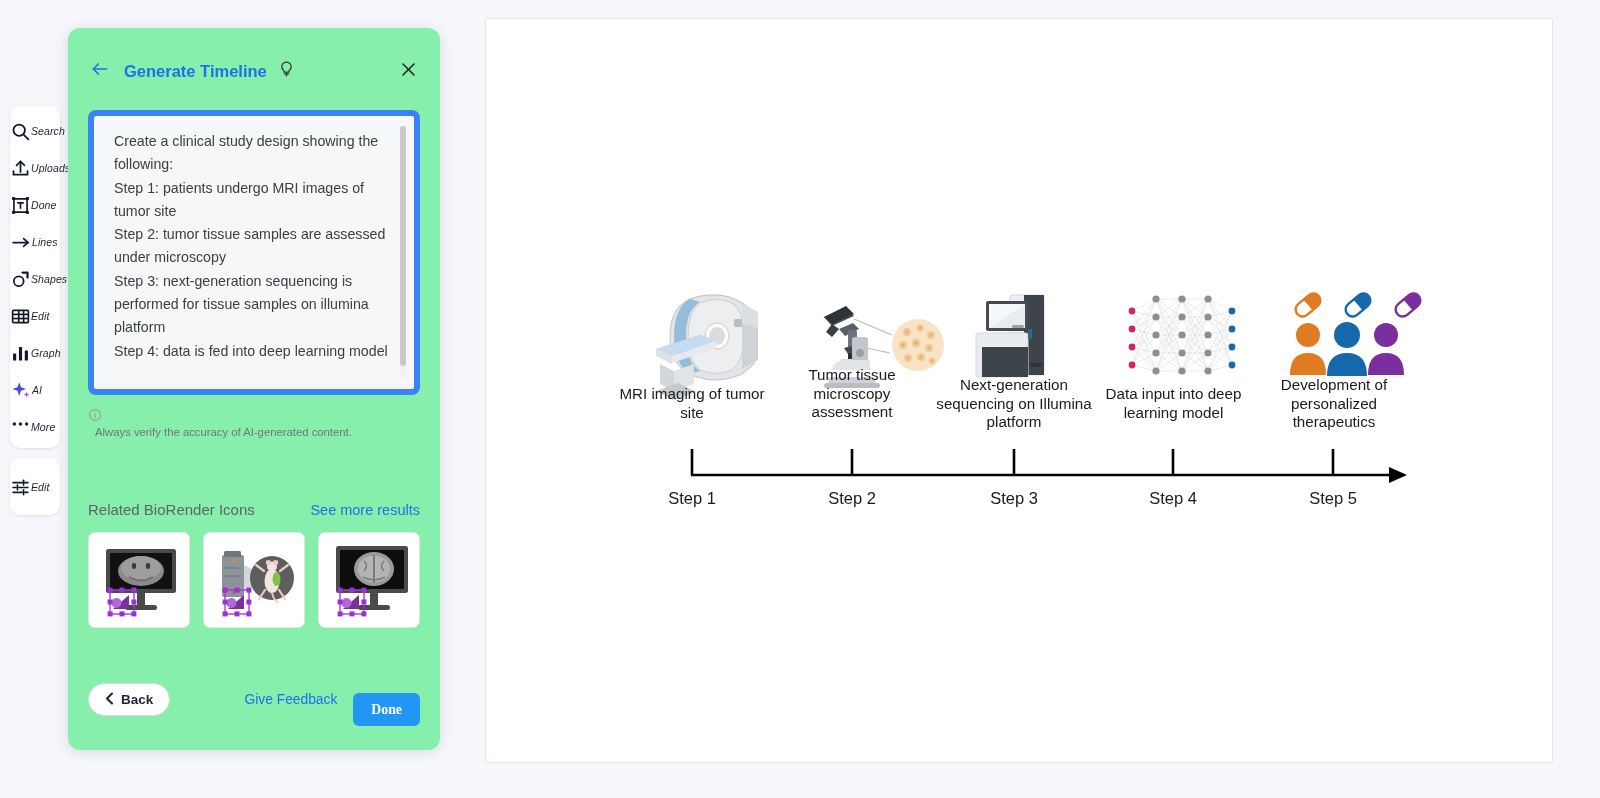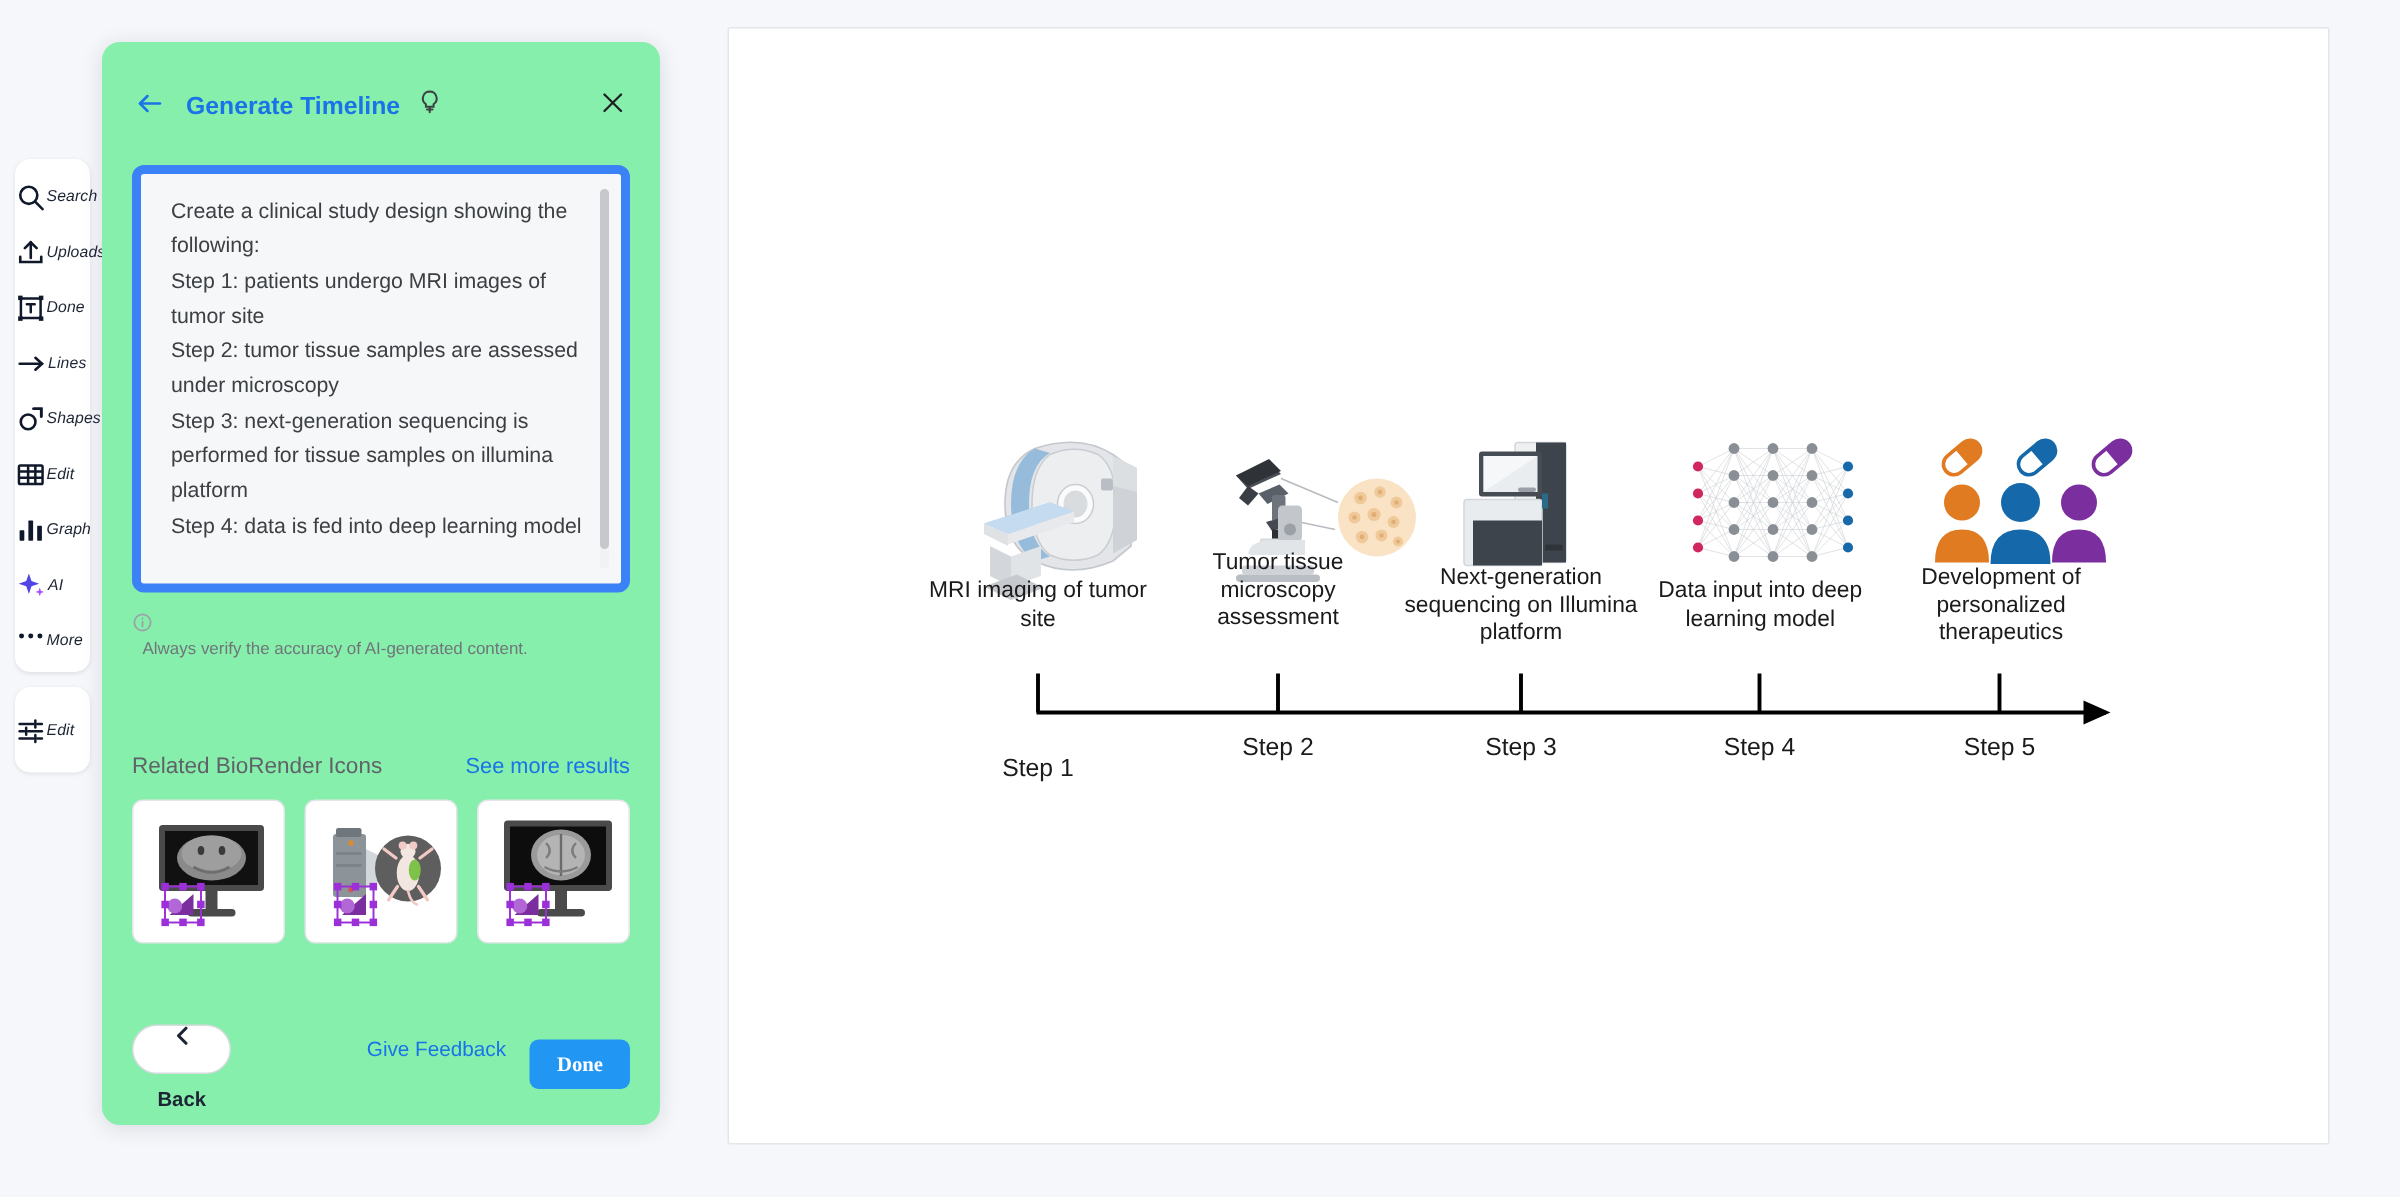--- a/index.html
+++ b/index.html
@@ -110,25 +110,25 @@
     background: #fff; border: 1px solid #e3e5e9; border-radius: 7px;
     position: relative; overflow: hidden; cursor: pointer;
   }
 
   #footer {
     margin-top: auto;
     display: flex; align-items: center;
     padding: 0 20px 24px 20px;
   }
   #back-btn {
-    display: flex; align-items: center; gap: 25px;
+    display: flex; align-items: center; gap: 7px;
     border: 1px solid #d7dade; background: #fff;
     border-radius: 18px; height: 33px; padding: 0 16px;
     font-size: 13.5px; color: #1d2433; cursor: pointer;
-    font-family: "Liberation Sans", sans-serif; font-weight: bold; flex-direction: column;
+    font-family: "Liberation Sans", sans-serif; font-weight: bold;
   }
   #give-feedback {
     margin-left: auto; font-size: 13.8px; color: #1a73e8;
     cursor: pointer; margin-right: 16px;
   }
   #done-btn {
     background: #2196f3; color: #fff; border: none;
     border-radius: 6px; height: 33px; padding: 0 18px;
     font-size: 13.8px; font-weight: bold; cursor: pointer;
     font-family: Liberation Serif, serif;
@@ -613,19 +613,19 @@
       <path d="M903 448 l18 8 l-18 8Z" fill="#000000" stroke="none"></path>
     </g>
   </svg>
 
   <div class="step-caption" style="left:126px; top:366px; width:160px;">MRI imaging of tumor site</div>
   <div class="step-caption" style="left:306px; top:347px; width:120px;">Tumor tissue microscopy assessment</div>
   <div class="step-caption" style="left:448px; top:357px; width:160px;">Next-generation sequencing on Illumina platform</div>
   <div class="step-caption" style="left:610px; top:366px; width:155px;">Data input into deep learning model</div>
   <div class="step-caption" style="left:768px; top:357px; width:160px;">Development of personalized therapeutics</div>
 
-  <div class="step-label" style="left:156px; top:484px; width:100px;">Step 1</div>
+  <div class="step-label" style="left:156px; top:470px; width:100px;">Step 1</div>
   <div class="step-label" style="left:316px; top:470px; width:100px;">Step 2</div>
   <div class="step-label" style="left:478px; top:470px; width:100px;">Step 3</div>
   <div class="step-label" style="left:637px; top:470px; width:100px;">Step 4</div>
   <div class="step-label" style="left:797px; top:470px; width:100px;">Step 5</div>
 
 </div>
 
 </body></html>

